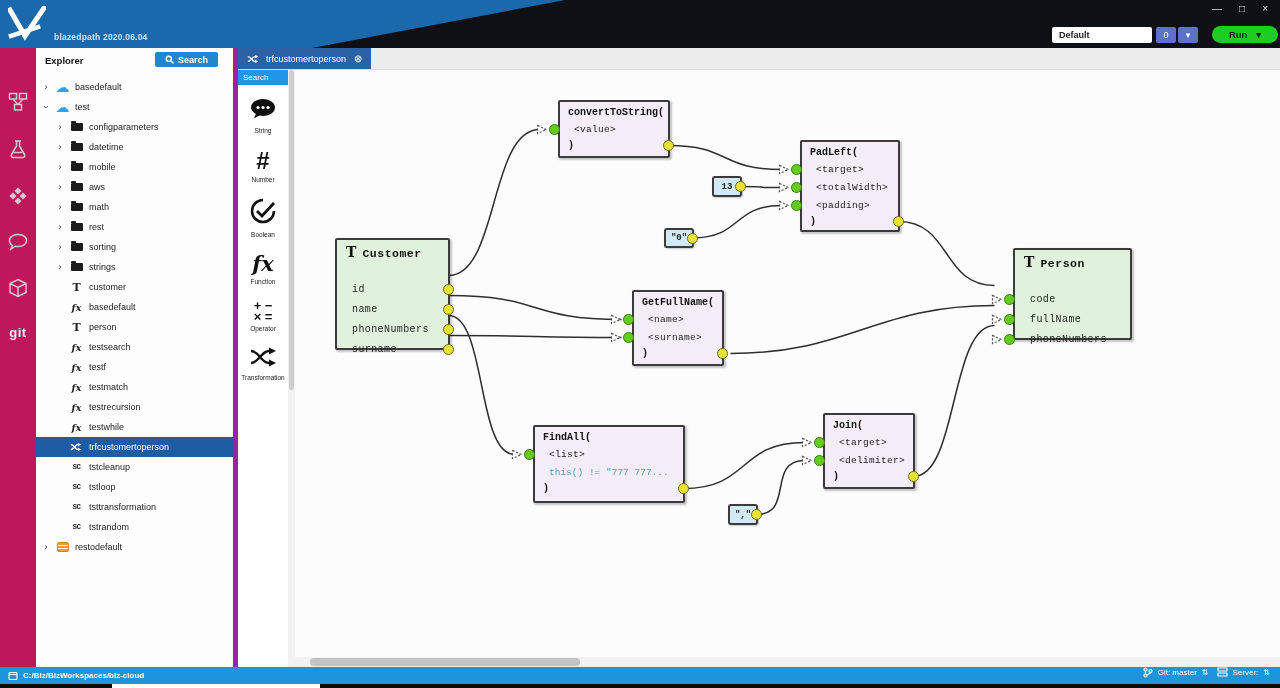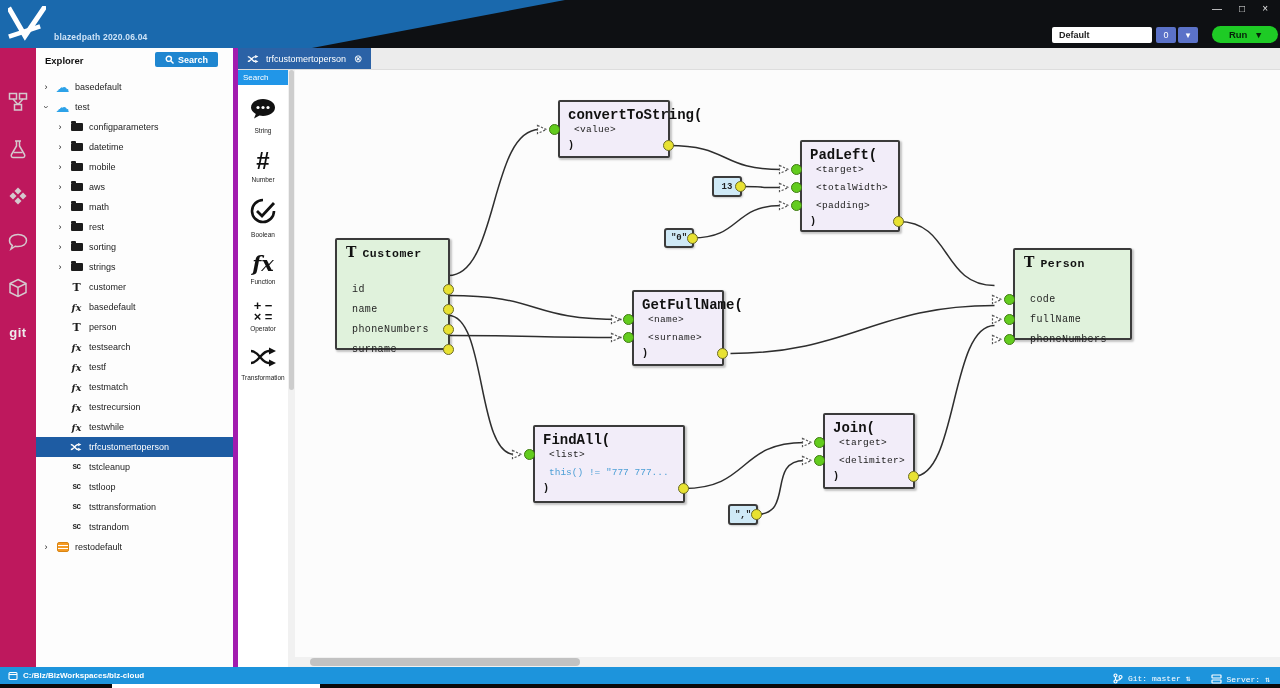--- a/index.html
+++ b/index.html
@@ -72,40 +72,40 @@
   
   .node{position:absolute;border:2px solid #3b3b3b;border-radius:2px;box-sizing:border-box;cursor:move;
         font-family:"Liberation Mono",monospace;box-shadow:1.5px 1.5px 2px rgba(0,0,0,.22);}
   .node.record{background:#e0f2dc;}
   .node.fn{background:#f2edf9;}
   .rec-head{display:flex;align-items:baseline;gap:6px;padding:6px 0 0 9px;height:14px;}
   .tglyph{font-family:"DejaVu Serif",serif;font-weight:bold;font-size:14px;line-height:12px;color:#111;}
   .rec-title{font-weight:bold;font-size:11.5px;letter-spacing:.5px;color:#111;}
   .flist{margin-top:20px;}
   .fline{position:relative;height:20px;line-height:20px;padding-left:15px;font-size:10px;letter-spacing:.4px;color:#1f1f1f;}
-  .fn-title{height:14px;padding:5px 8px 0 8px;font-size:14px;font-weight:bold;color:#111;white-space:nowrap;}
+  .fn-title{height:14px;padding:5px 8px 0 8px;font-size:10px;font-weight:bold;color:#111;white-space:nowrap;}
   .pline{position:relative;height:18px;line-height:18px;padding-left:14px;font-size:9.5px;color:#222;letter-spacing:.3px;white-space:nowrap;}
   .codeline{height:18px;line-height:18px;padding-left:14px;font-size:9.5px;color:#4d9fd6;white-space:nowrap;overflow:hidden;}
   .close-line{position:relative;height:14px;line-height:13px;padding-left:8px;font-size:10px;font-weight:bold;color:#111;}
   .dot{width:11px;height:11px;border-radius:50%;box-sizing:border-box;position:absolute;cursor:crosshair;}
   .dot.out{background:#e8e232;border:1.5px solid #6a6a28;}
   .dot.in{background:#63cc1e;border:1.5px solid #3f7a12;position:static;flex:none;}
   .fline .dot.out{right:-6px;top:4px;}
   .close-line .dot.out{right:-6px;top:1px;}
   .inport{position:absolute;left:-24px;display:flex;align-items:center;cursor:crosshair;}
   .pline .inport{top:3px;}
   .fline .inport{top:4px;}
   .lit{position:absolute;background:#cfe9f6;border:2px solid #3b3b3b;border-radius:3px;box-sizing:border-box;cursor:move;
        font-family:"Liberation Mono",monospace;font-size:9px;font-weight:bold;color:#222;
        display:flex;align-items:center;justify-content:center;box-shadow:1px 1px 2px rgba(0,0,0,.2);}
   .lit .dot.out{right:-6px;top:50%;margin-top:-5.5px;position:absolute;}
   
   .statusbar{position:absolute;left:0;top:667px;width:1280px;height:17px;background:#1d94dc;color:#fff;font-size:8px;}
   .sb-left{position:absolute;left:8px;top:0;height:17px;display:flex;align-items:center;gap:5px;font-weight:bold;}
-  .sb-right{position:absolute;right:10px;top:0;height:17px;display:flex;align-items:flex-end;gap:20px;font-family:Liberation Mono, monospace;}
+  .sb-right{position:absolute;right:10px;top:0;height:17px;display:flex;align-items:flex-start;gap:8px;}
   .sb-item{display:flex;align-items:center;gap:5px;cursor:pointer;}
   .updown{font-size:8px;}
   .bottom-strip{position:absolute;left:0;top:684px;width:1280px;height:4px;background:#0a0a0a;}
   .white-seg{position:absolute;left:112px;top:0;width:208px;height:4px;background:#fff;}
 </style>
 </head>
 <body>
 
 <div class="app">
 

